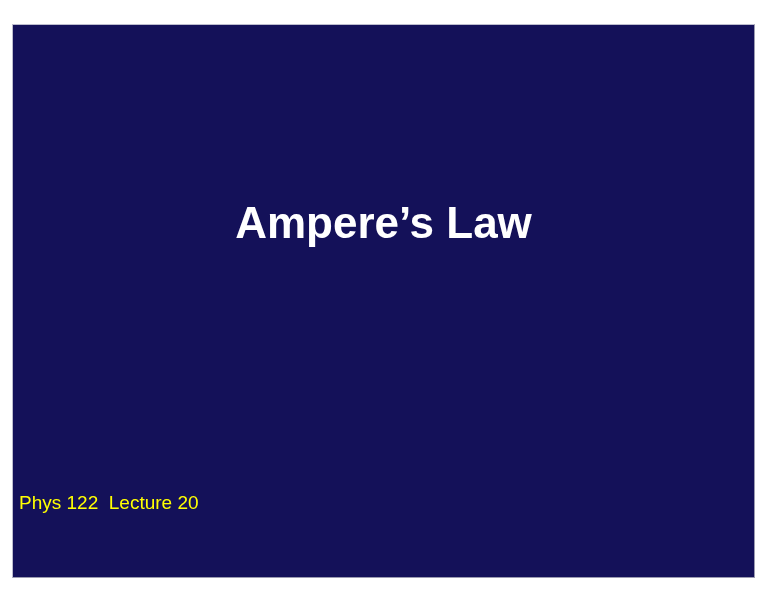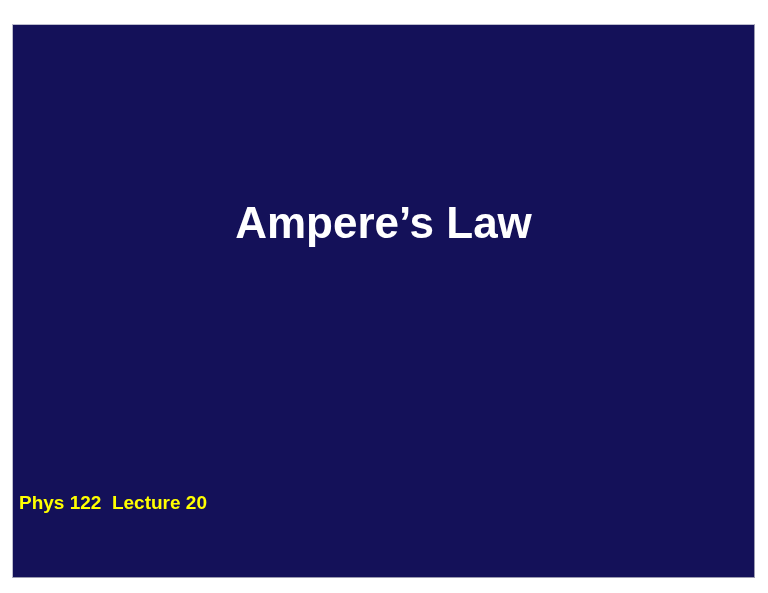--- a/index.html
+++ b/index.html
@@ -55,21 +55,21 @@
     white-space: pre;
   }
 
   
   #slide-footer {
     position: absolute;
     left: 6px;
     bottom: 22px;
     color: #ffff00;
     font-family: "Liberation Sans", sans-serif;
-    font-weight: bold;
+    font-weight: normal;
     font-size: 19px;
     line-height: 21px;
     text-align: left;
     white-space: pre;
   }
   #slide-footer .footer-line {
     display: block;
     white-space: pre;
   }
 </style>

